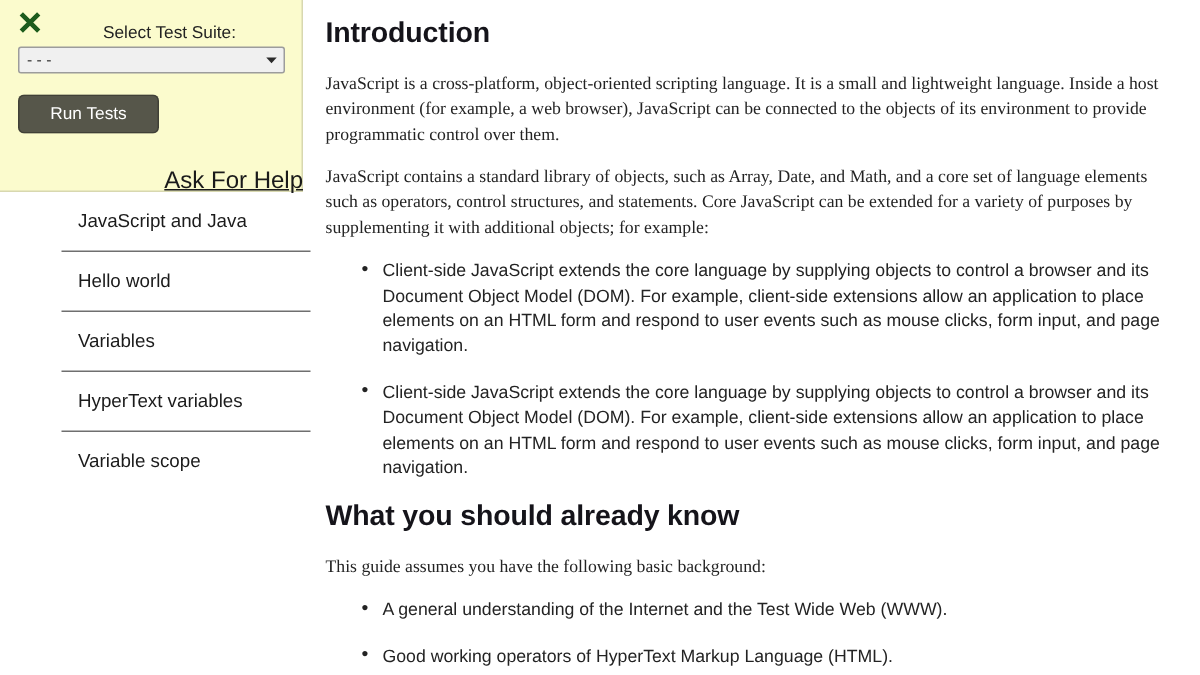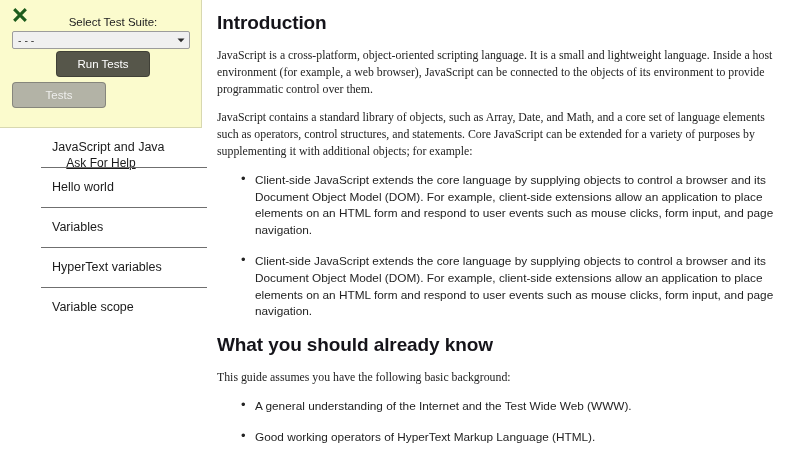--- a/index.html
+++ b/index.html
@@ -96,24 +96,23 @@
     width: 94px;
     height: 26px;
     border: 1px solid rgba(0,0,0,0.25);
     border-radius: 4px;
     font-size: 11.5px;
     font-family: "Liberation Sans", sans-serif;
     cursor: pointer;
     padding: 0;
   }
   #run-tests-button {
-    top: 51px;
+    top: 63px;
     background: #56564a;
     color: #ffffff;
-    margin-left: 44px;
   }
   #tests-button {
     top: 82px;
     background: #b3b3a6;
     color: #eeeeec;
   }
 
   #legend {
     position: absolute;
     left: 112px;
@@ -138,27 +137,26 @@
     color: #1a1a1a;
     white-space: nowrap;
     font-family: "Liberation Sans", sans-serif;
   }
 
   #ask-for-help-link {
     position: absolute;
     left: 0;
     top: 112px;
     width: 202px;
-    text-align: center;
-    font-size: 12px;
+    text-align: right;
+    font-size: 16px;
     color: #1a1a1a;
     text-decoration: underline;
     font-family: "Liberation Sans", sans-serif;
     cursor: pointer;
-    margin-top: 44px;
   }
 
   
   #sidebar-nav {
     position: absolute;
     left: 16px;
     top: 128px;
     width: 210px;
   }
   .nav-item {
@@ -244,21 +242,20 @@
       <select id="suite-select">
         <option>- - -</option>
       </select>
       <svg id="select-chevron" viewBox="0 0 10 10">
         <path d="M1.5 3.4 L5 7.2 L8.5 3.4 Z" fill="#2b2b2b"></path>
       </svg>
     </div>
 
     <button class="panel-btn" id="run-tests-button">Run Tests</button>
 
-    <button class="panel-btn" id="tests-button">Tests</button>
 
 
     <div id="ask-for-help-link">Ask For Help</div>
   </div>
 
   <div id="sidebar-nav">
     <div class="nav-item">JavaScript and Java</div>
     <div class="nav-divider"></div>
     <div class="nav-item">Hello world</div>
     <div class="nav-divider"></div>

